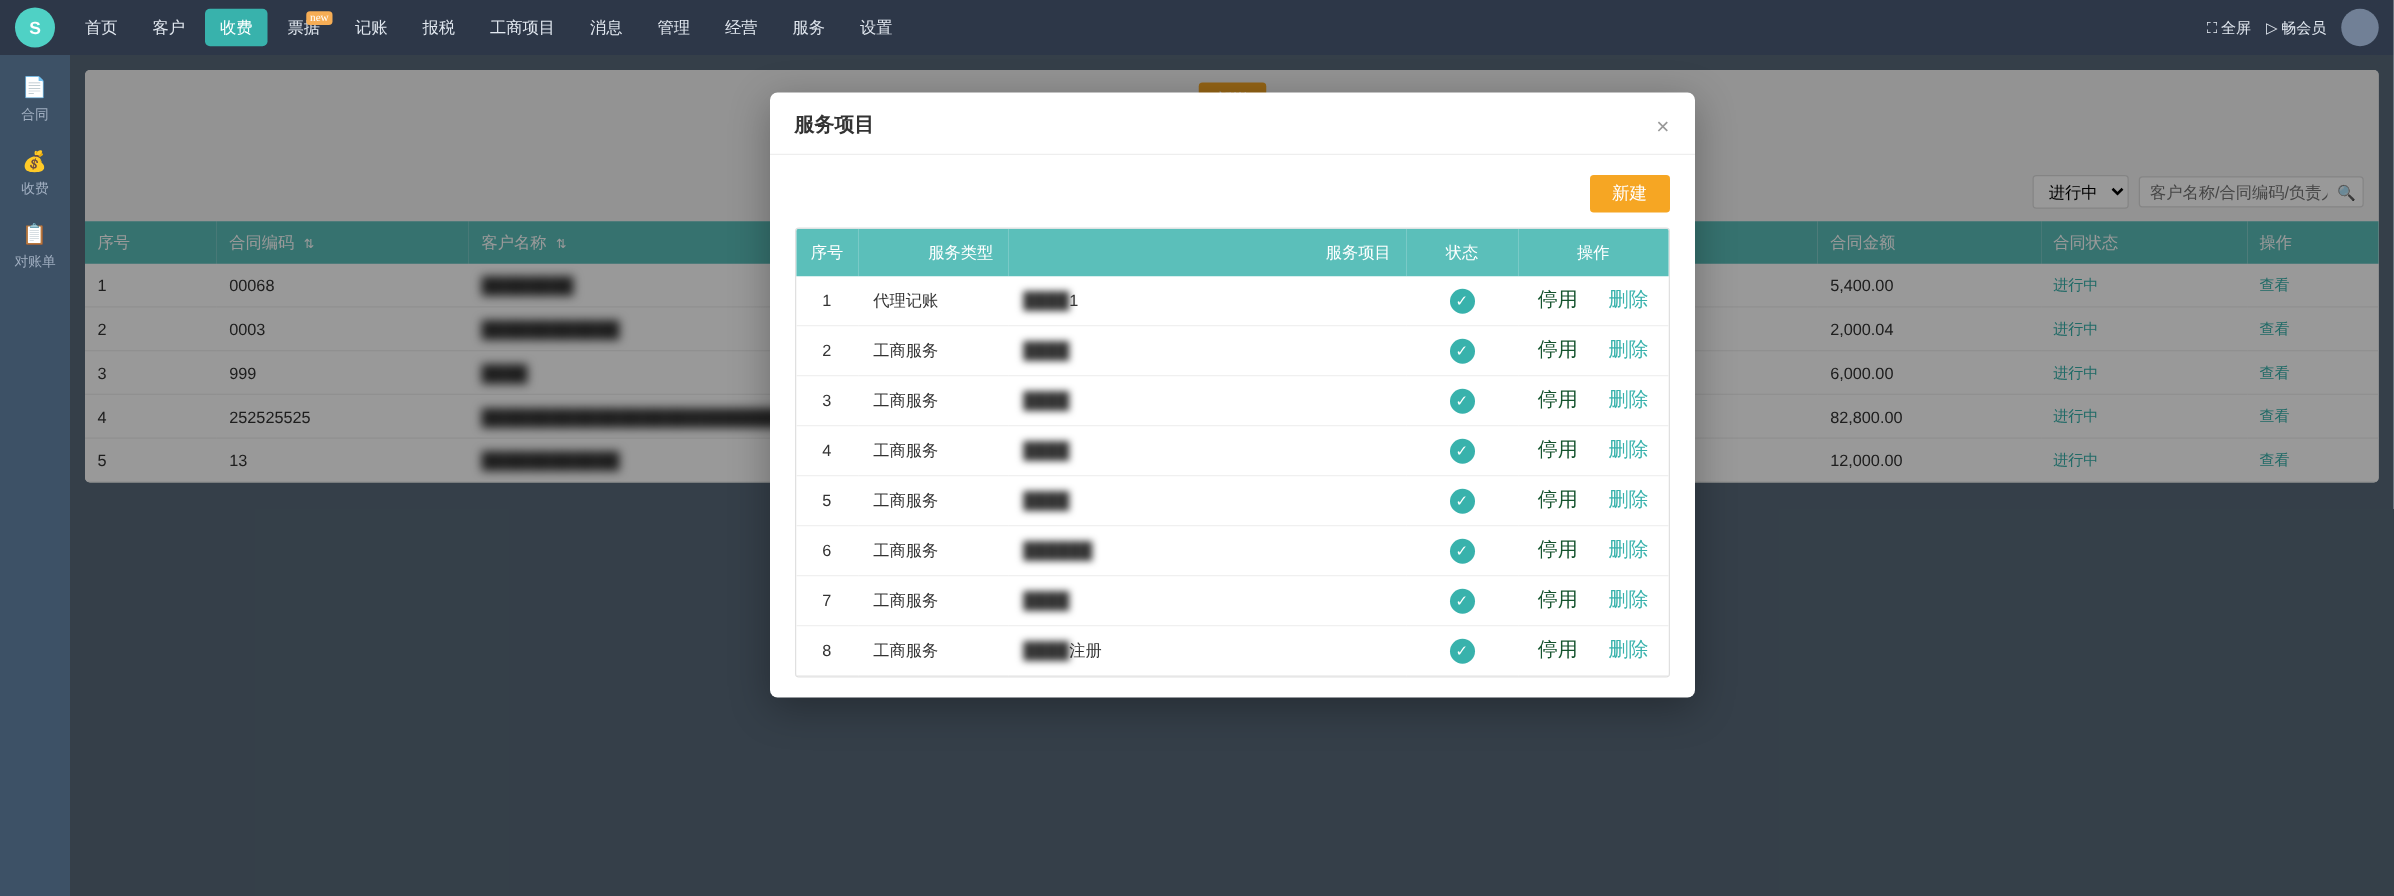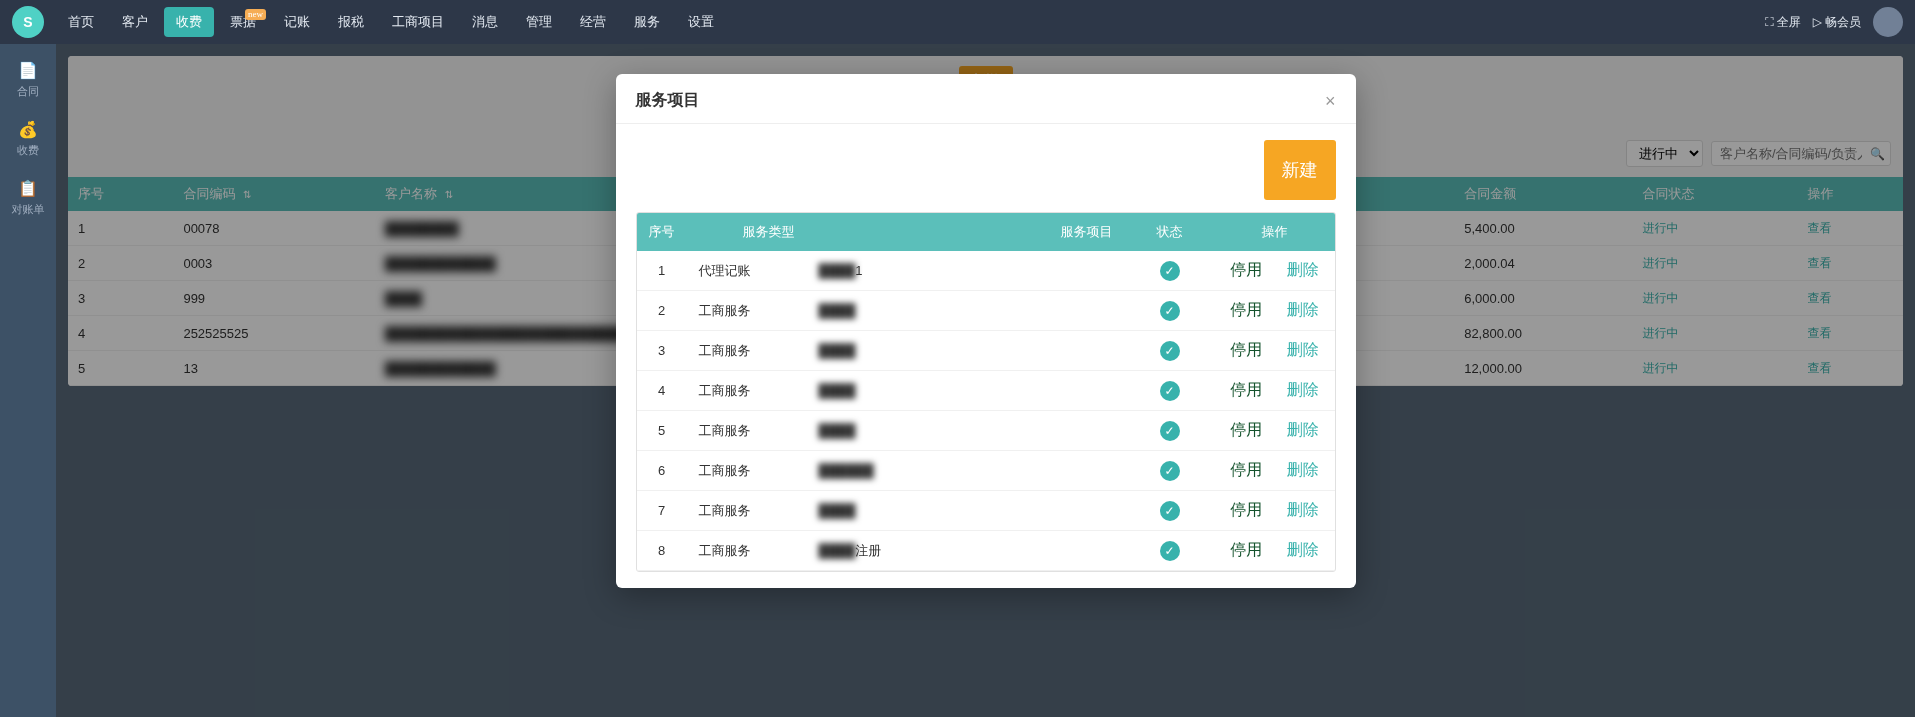--- a/index.html
+++ b/index.html
@@ -256,24 +256,24 @@
     }
     .modal-toolbar {
       display: flex;
       justify-content: flex-end;
       margin-bottom: 12px;
     }
     .btn-modal-new {
       background: #f6a623;
       color: white;
       border: none;
-      padding: 18px 18px;
-      border-radius: 3px;
-      cursor: pointer;
-      font-size: 18px;
+      padding: 6px 18px;
+      border-radius: 3px;
+      cursor: pointer;
+      font-size: 14px;
     }
 
     
     .modal-table-wrap {
       flex: 1;
       overflow-y: auto;
       border: 1px solid #e0e0e0;
       border-radius: 3px;
     }
     .modal-table {
@@ -411,21 +411,21 @@
               <th>服务项目 <span class="sort-icon">▼</span></th>
               <th>服务期限起止 <span class="sort-icon">▼</span></th>
               <th>合同金额</th>
               <th>合同状态</th>
               <th>操作</th>
             </tr>
           </thead>
           <tbody>
             <tr>
               <td>1</td>
-              <td>00078</td>
+              <td>00068</td>
               <td><span class="blurred">████████</span></td>
               <td>小规模记账</td>
               <td>202305-202404</td>
               <td>5,400.00</td>
               <td><span class="status-badge">进行中</span></td>
               <td><span class="action-link">查看</span></td>
             </tr>
             <tr>
               <td>2</td>
               <td>0003</td>

